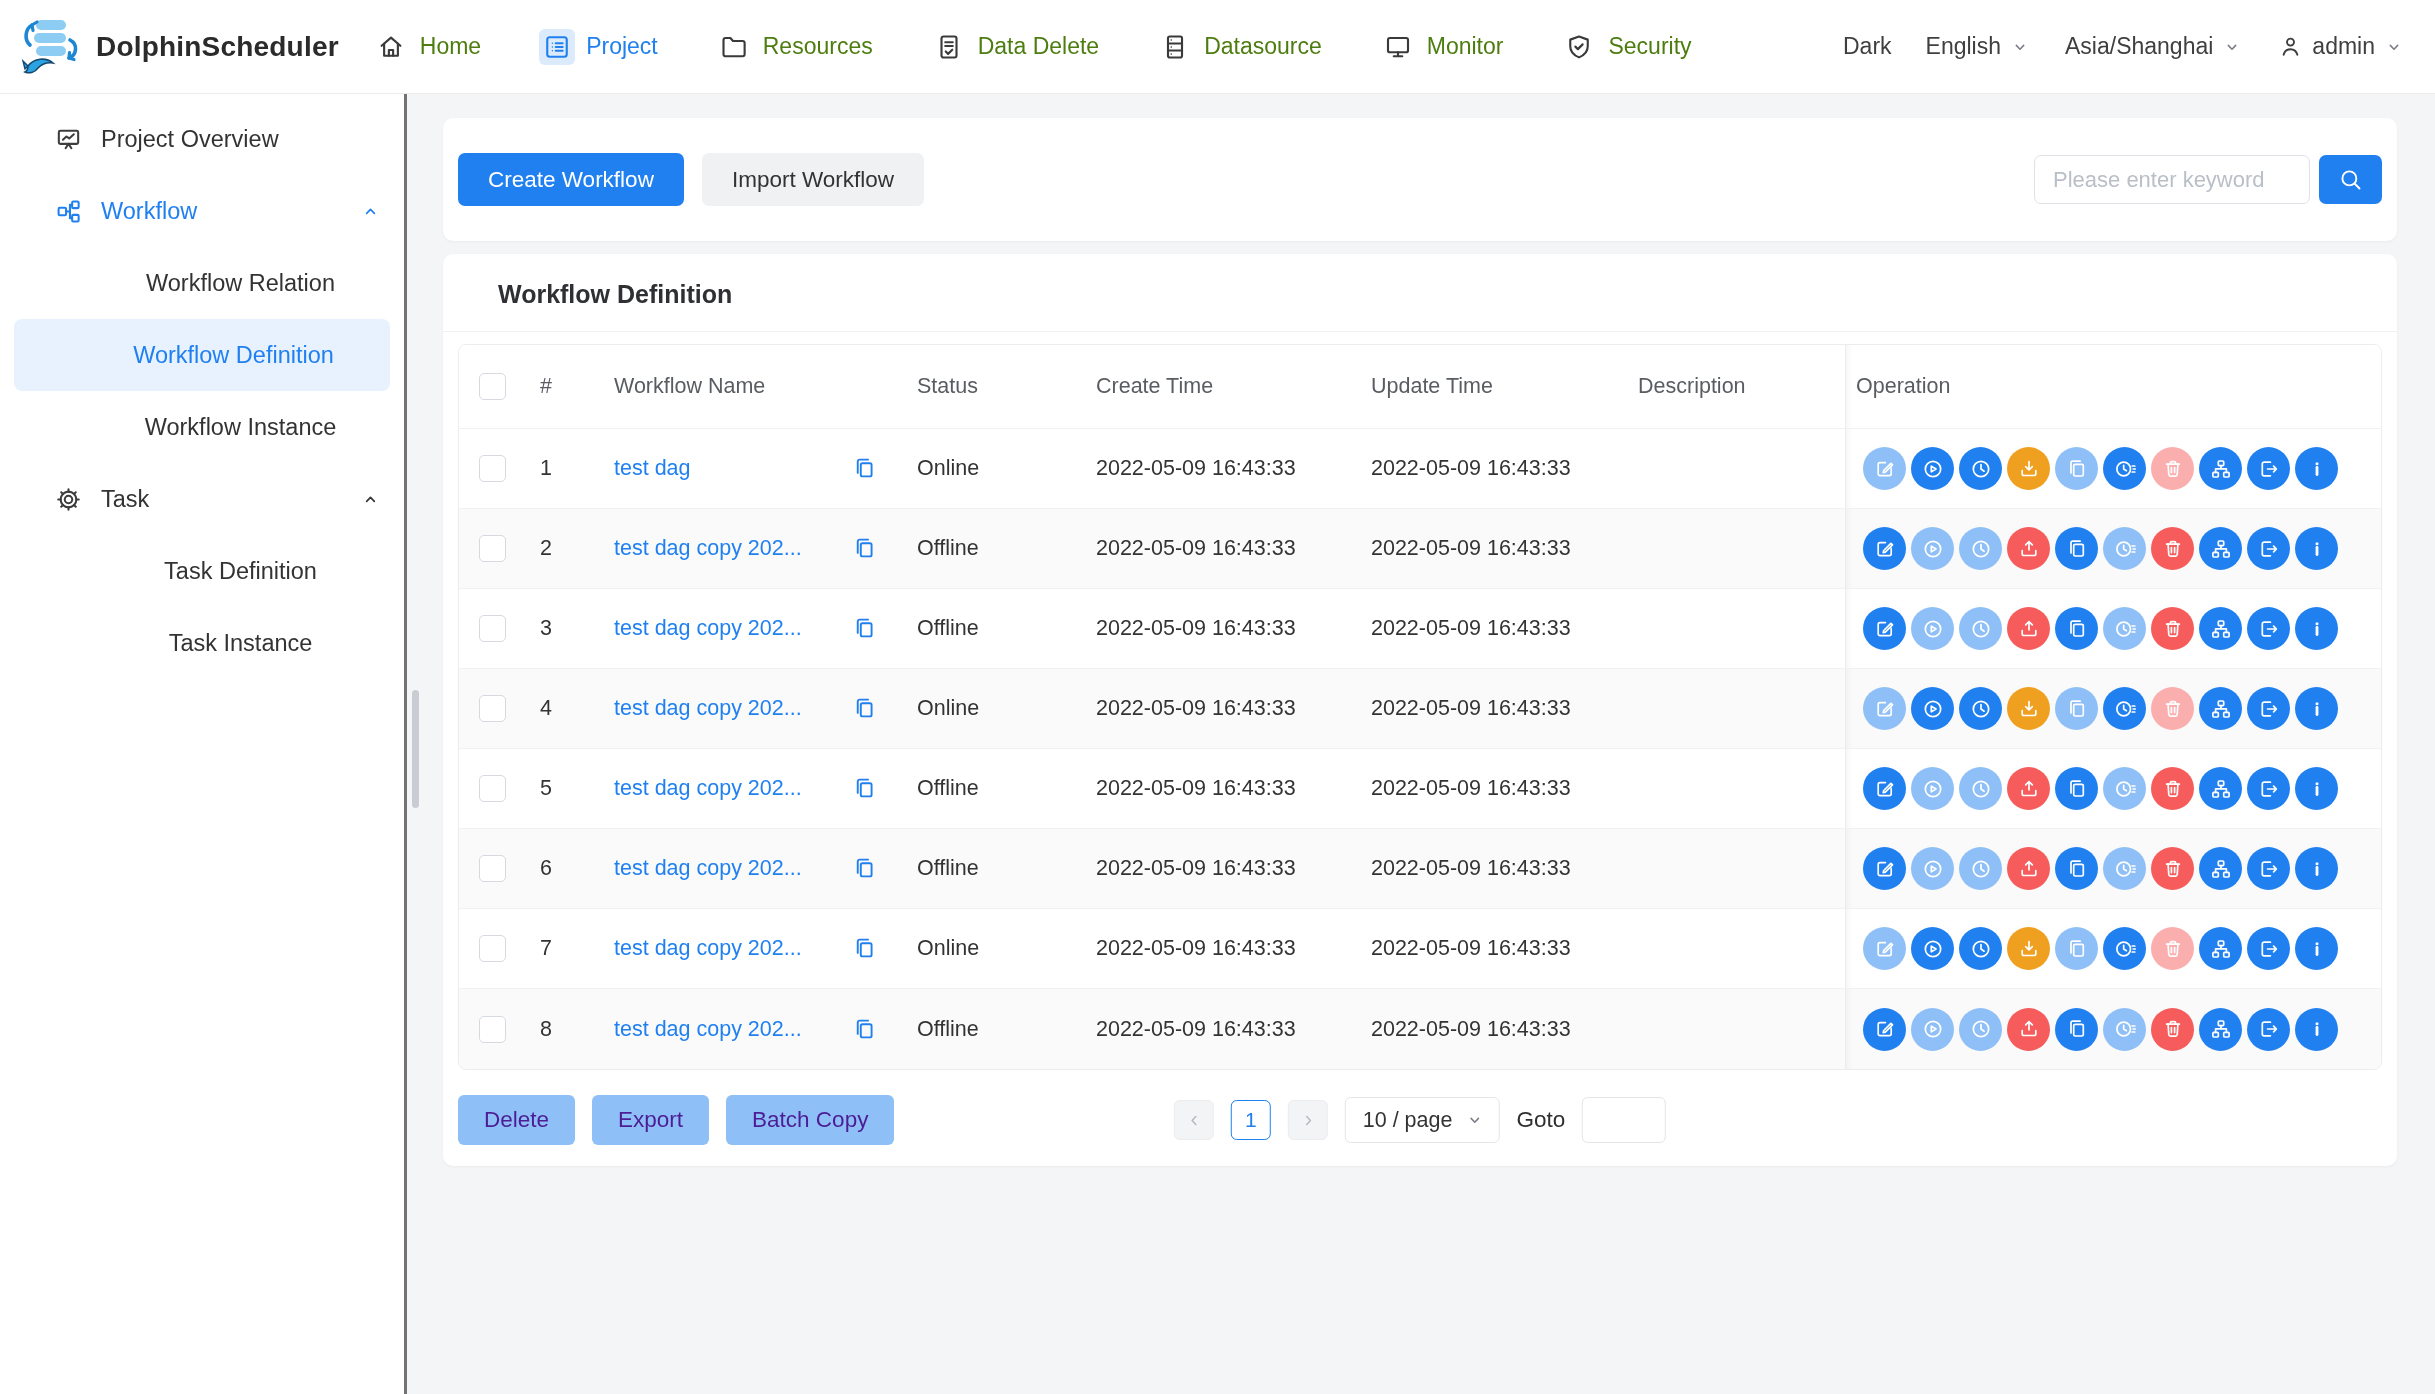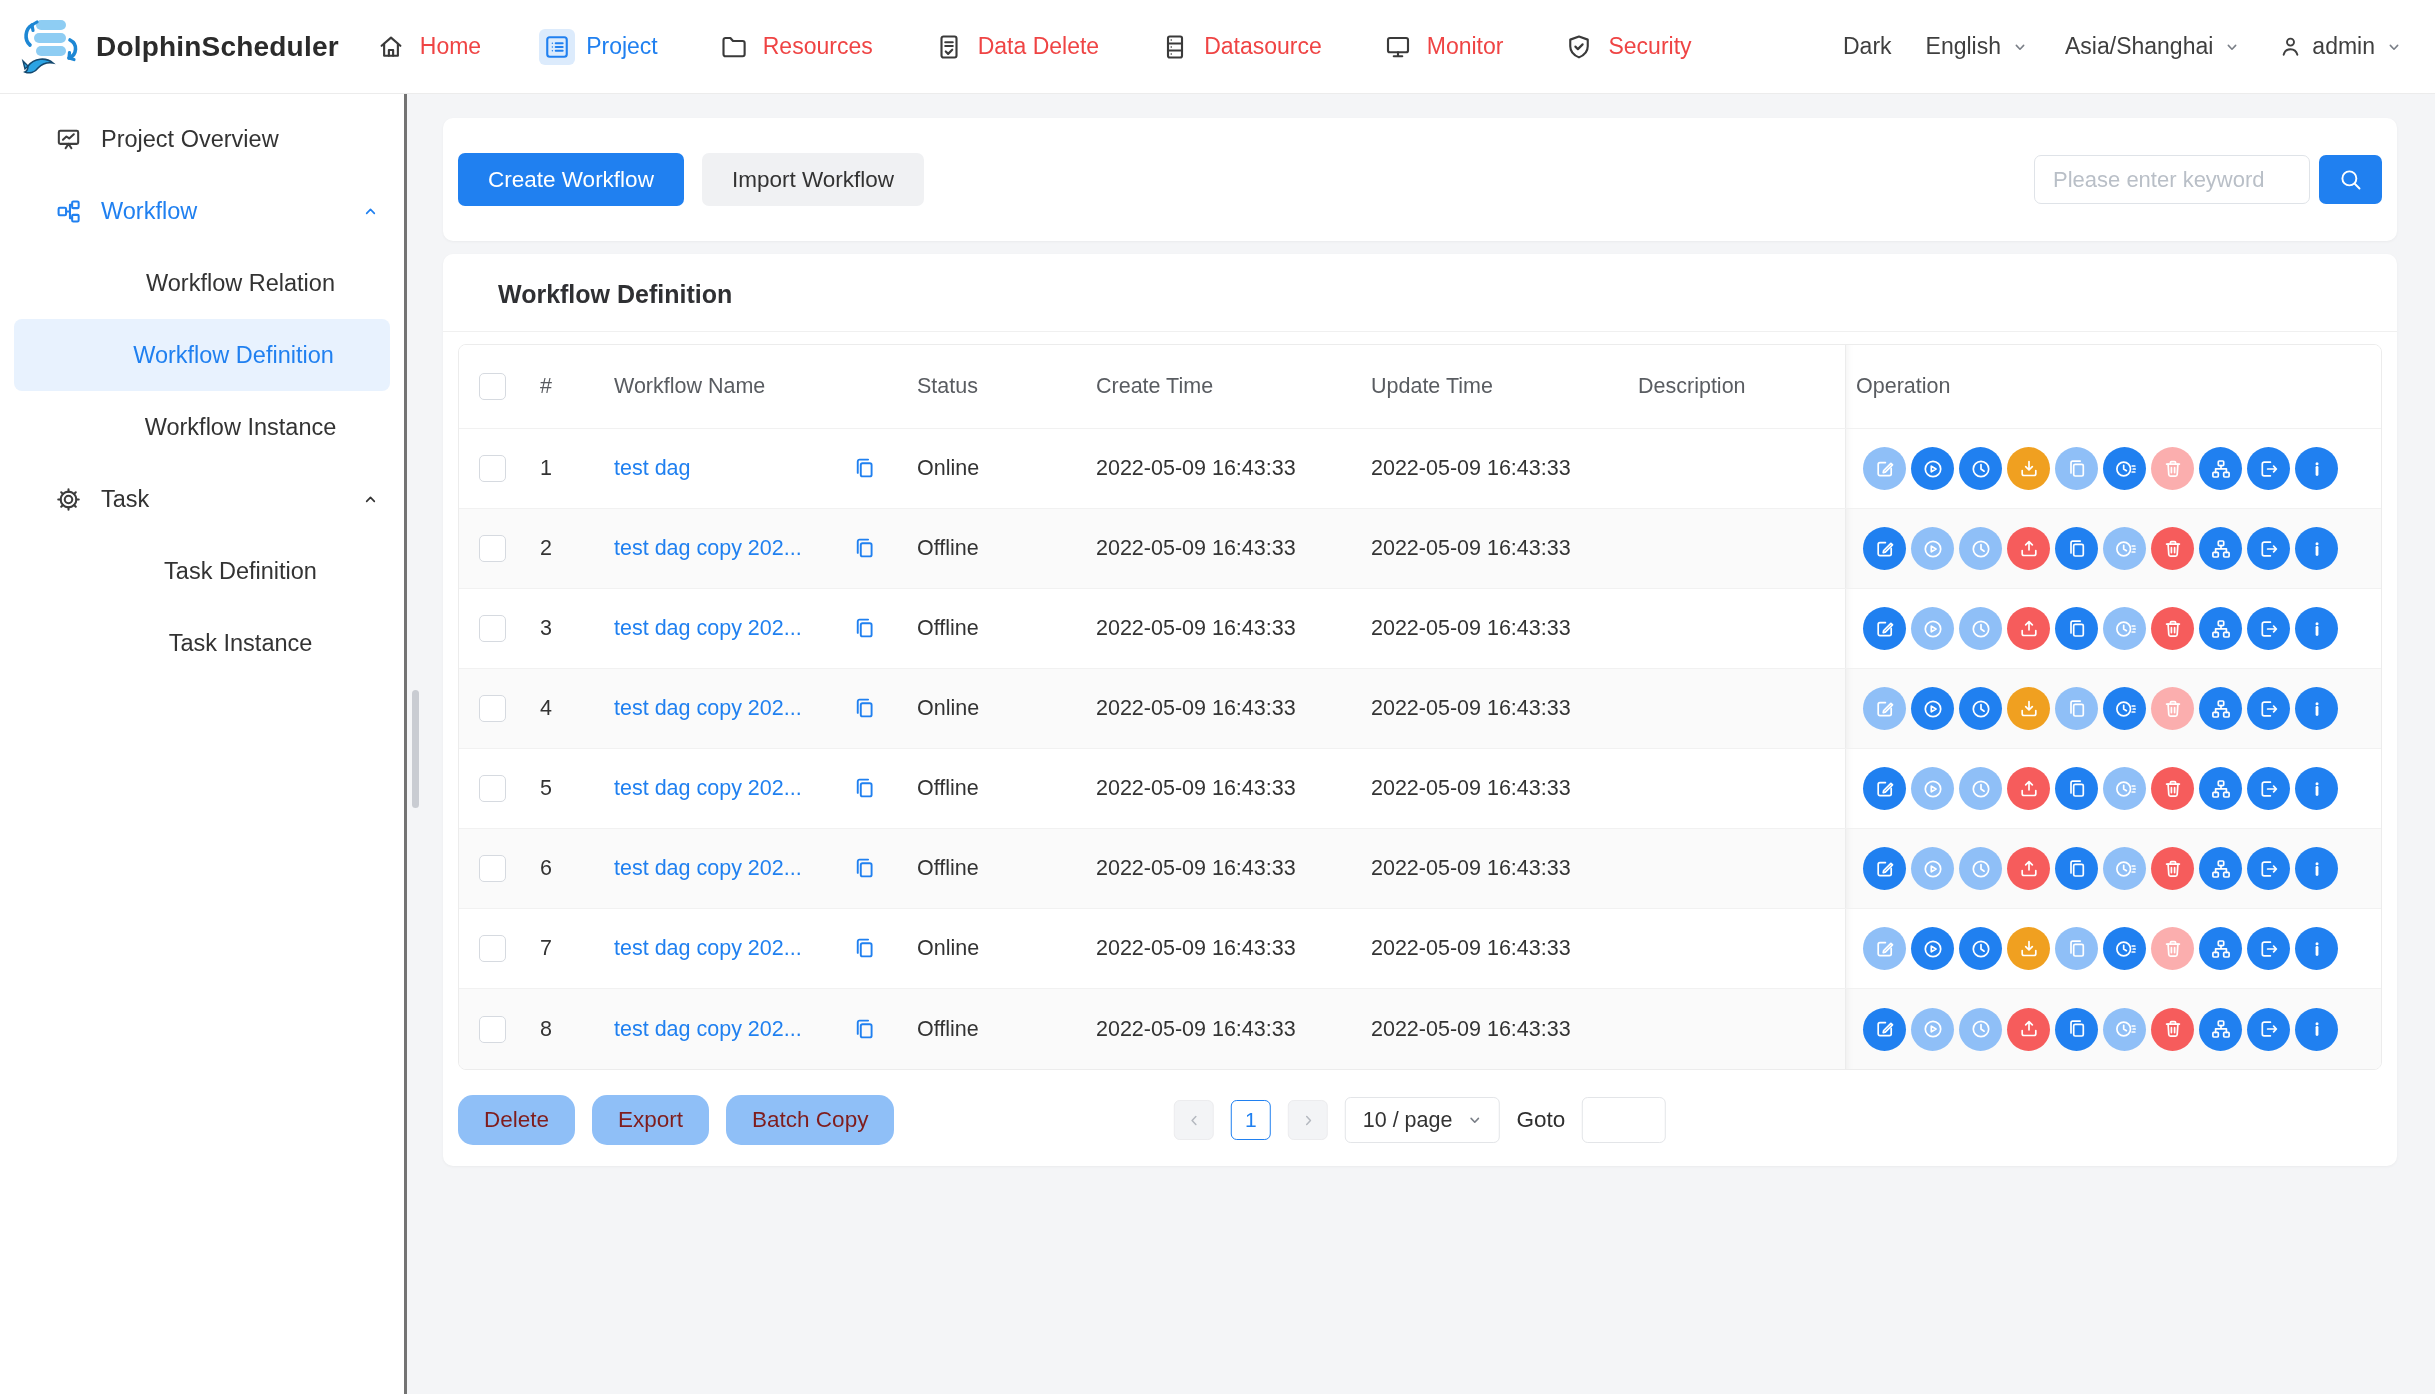--- a/index.html
+++ b/index.html
@@ -13,21 +13,21 @@
 
   
   .topbar {
     height:94px; background:#fff; border-bottom:1px solid #ececec;
     display:flex; align-items:center; padding:0 30px 0 20px;
   }
   .brand { display:flex; align-items:center; gap:12px; cursor:pointer; }
   .brand-logo { width:64px; height:62px; }
   .brand-name { font-size:28px; font-weight:600; color:#2b2b2b; letter-spacing:0.2px; }
   .topnav { display:flex; align-items:center; gap:58px; margin-left:34px; }
-  .nav-item { display:flex; align-items:center; gap:11px; font-size:23px; color:#ef4444; cursor:pointer; }
+  .nav-item { display:flex; align-items:center; gap:11px; font-size:23px; color:#4d7c0f; cursor:pointer; }
   .nav-item .icon { width:36px; height:36px; color:#3a3a3a; padding:3px; }
   .nav-item.active { color:var(--primary); }
   .nav-item.active .icon { color:var(--primary); background:#dcebfc; border-radius:6px; }
   .topbar-right { margin-left:auto; display:flex; align-items:center; gap:34px; font-size:23px; color:#3f3f3f; }
   .dd { display:flex; align-items:center; gap:8px; cursor:pointer; }
   .chev-sm { width:22px; height:22px; color:#7a7f87; }
   .user-ic { width:27px; height:27px; color:#3f3f3f; }
 
   
   .layout { display:flex; height:1300px; position:relative; }
@@ -79,21 +79,21 @@
   .ops { display:flex; align-items:center; gap:5px; padding-left:7px; }
   .op { width:43px; height:43px; border-radius:50%; border:none; display:flex; align-items:center; justify-content:center; color:#fff; cursor:pointer; padding:0; }
   .op .icon { width:24px; height:24px; }
   .op-primary { background:var(--primary); }
   .op-disabled { background:var(--primary-disabled); }
   .op-warning { background:var(--warning); }
   .op-danger { background:var(--danger); }
   .op-danger-disabled { background:var(--danger-disabled); }
 
   .panel-footer { margin:24px 15px 0; position:relative; display:flex; align-items:center; gap:17px; height:52px; }
-  .batch-btn { height:50px; padding:0 26px; background:var(--primary-disabled); color:#7f1d1d; border:none; border-radius:15px; font-size:22.5px; cursor:pointer; font-family:inherit; }
+  .batch-btn { height:50px; padding:0 26px; background:var(--primary-disabled); color:#4c1d95; border:none; border-radius:6px; font-size:22.5px; cursor:pointer; font-family:inherit; }
   .pager { position:absolute; left:50%; transform:translateX(-50%); display:flex; align-items:center; gap:17px; }
   .pg-btn { width:40px; height:40px; border-radius:6px; background:#f3f4f6; border:1px solid #ececee; display:flex; align-items:center; justify-content:center; color:#b4b8bf; cursor:pointer; }
   .pg-btn .icon { width:21px; height:21px; }
   .pg-cur { width:40px; height:40px; border-radius:6px; background:#fff; border:1.5px solid var(--primary); color:var(--primary); font-size:21px; display:flex; align-items:center; justify-content:center; cursor:pointer; }
   .pg-size { height:46px; background:#fff; border:1px solid #e3e5e8; border-radius:6px; display:flex; align-items:center; padding:0 13px 0 17px; gap:11px; font-size:21.5px; color:#333; cursor:pointer; }
   .goto-label { font-size:22.5px; color:#2f2f2f; }
   .goto-input { width:84px; height:46px; border:1px solid #e3e5e8; border-radius:6px; outline:none; font-size:21px; padding:0 10px; font-family:inherit; }
 </style>
 </head>
 <body>

